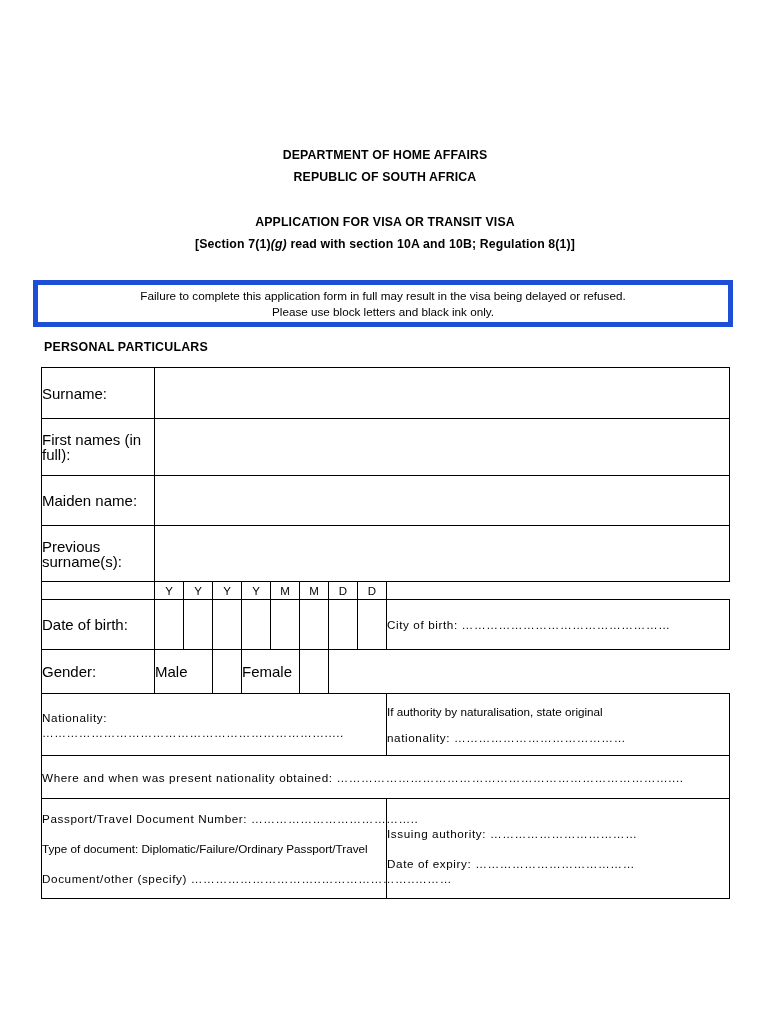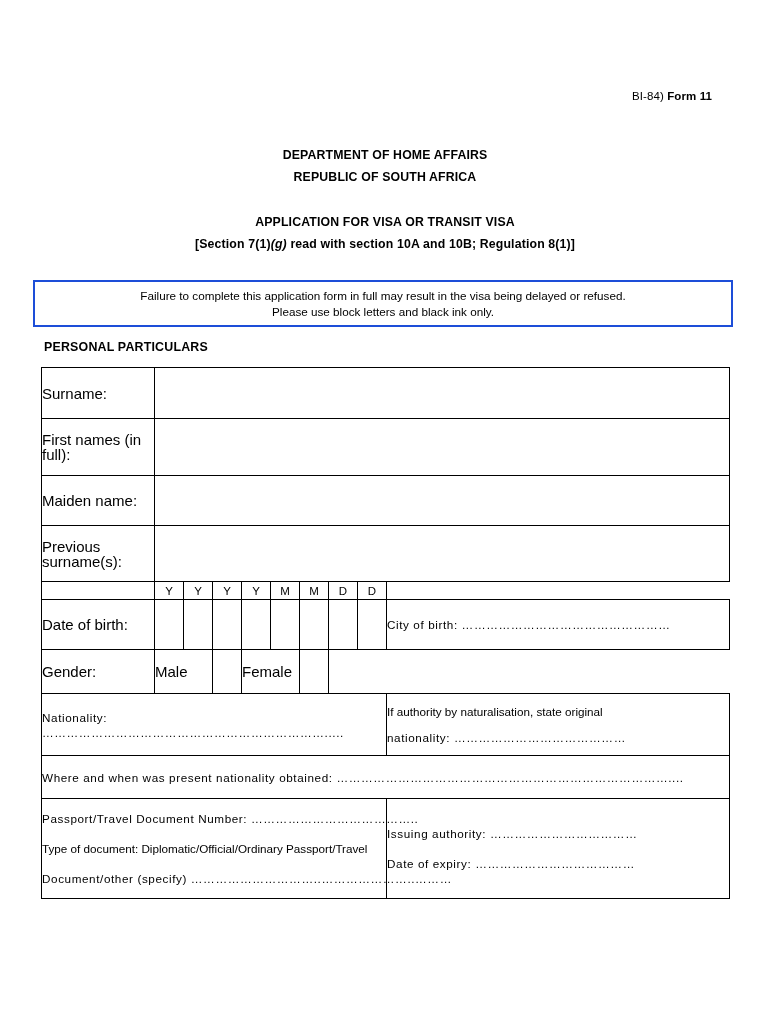--- a/index.html
+++ b/index.html
@@ -52,21 +52,21 @@
   .headblock .gap { height: 23px; }
   .headline .ital { font-style: italic; }
 
   
   .warnbox {
     position: absolute;
     left: 33px;
     top: 280px;
     width: 700px;
     height: 47px;
-    border: 2px solid #1d4ed8;
+    border: 5px solid #1d4ed8;
     box-sizing: border-box;
     display: flex;
     flex-direction: column;
     align-items: center;
     justify-content: center;
   }
   .warnline {
     font-size: 11.7px;
     line-height: 16px;
     text-align: center;
@@ -150,24 +150,20 @@
     line-height: 30px;
     vertical-align: top;
   }
   .nowrapline { white-space: nowrap; }
 </style>
 </head>
 <body>
 
 <div class="page">
 
-  <div class="formcode">
-    <span>BI-84)</span>
-    <span class="bold">Form 11</span>
-  </div>
 
   <div class="headblock">
     <div class="headline">DEPARTMENT OF HOME AFFAIRS</div>
     <div class="headline">REPUBLIC OF SOUTH AFRICA</div>
     <div class="gap"></div>
     <div class="headline">APPLICATION FOR VISA OR TRANSIT VISA</div>
     <div class="headline"><span>[Section 7(1)</span><span class="ital">(g)</span><span> read with section 10A and 10B; Regulation 8(1)]</span></div>
   </div>
 
   <div class="warnbox">
@@ -257,21 +253,21 @@
       </td>
     </tr>
 
     <tr class="r-where">
       <td colspan="11" class="cellpad dotline">Where and when was present nationality obtained: ………………………………………………………………………....</td>
     </tr>
 
     <tr class="r-pass">
       <td colspan="9" class="passleft">
         <div class="dotline nowrapline">Passport/Travel Document Number: …………………………………..</div>
-        <div class="nowrapline">Type of document: Diplomatic/Official/Ordinary Passport/Travel</div>
+        <div class="nowrapline">Type of document: Diplomatic/Failure/Ordinary Passport/Travel</div>
         <div class="dotline nowrapline">Document/other (specify) …………………………..…………………..………</div>
       </td>
       <td colspan="2" class="passright">
         <div class="dotline">Issuing authority: ………………………………</div>
         <div class="dotline">Date of expiry: …………………………………</div>
       </td>
     </tr>
 
   </tbody>
     </table>

